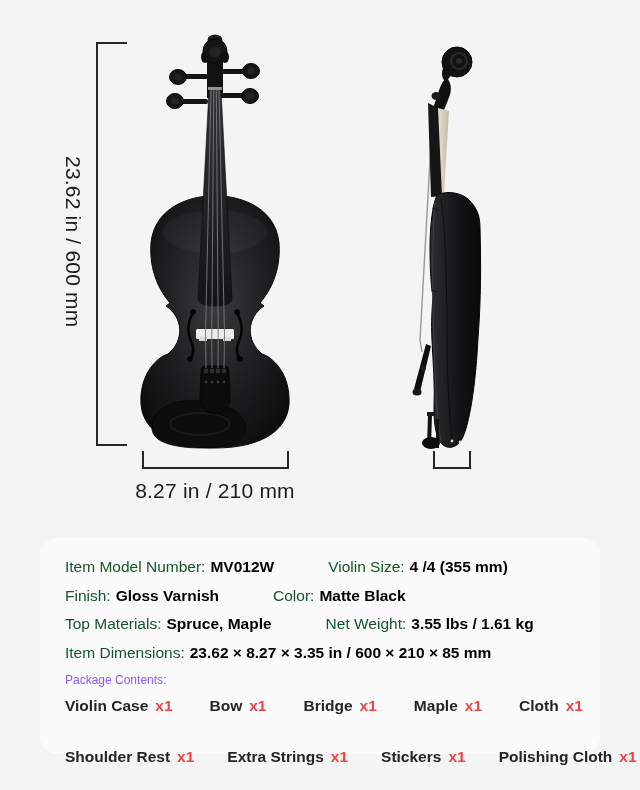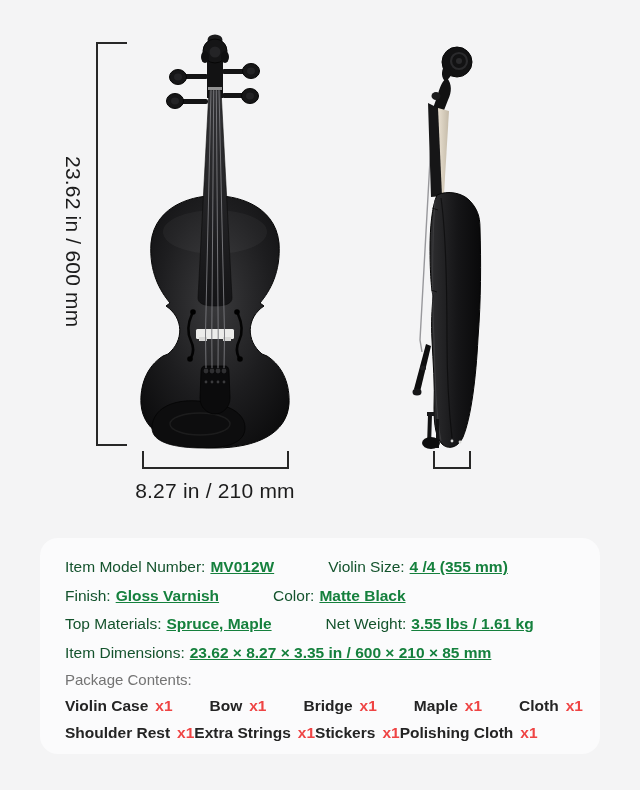--- a/index.html
+++ b/index.html
@@ -21,25 +21,25 @@
   .dim-d{left:368px;top:479px;width:168px;text-align:center;}
 
   .card{
     position:absolute;left:40px;top:538px;width:560px;height:216px;
     background:#fbfbfc;border-radius:18px;box-sizing:border-box;
     padding:15px 22px 0 25px;
   }
   .spec-row{display:flex;gap:54px;font-size:15.5px;line-height:28.5px;white-space:nowrap;}
   .pair{display:inline-block;}
   .lbl{color:#14532d;margin-right:5px;}
-  .val{color:#15803d;font-weight:700;text-decoration:underline;}
-  .pkg-title{font-size:15px;line-height:26px;color:#737373;}
+  .val{color:#000000;font-weight:700;}
+  .pkg-title{font-size:12px;line-height:26px;color:#8b5cf6;}
   .pkg-row{display:flex;font-size:15.5px;line-height:26.5px;font-weight:700;color:#242424;white-space:nowrap;}
   .pkg-row-1{gap:37px;}
-  .pkg-row-2{}
+  .pkg-row-2{gap:33px;margin-top:24px;}
   .pkg-qty{color:#ef4444;margin-left:7px;}
 </style>
 </head>
 <body>
 
 <div class="page">
 
   <div class="diagram">
     <svg width="640" height="538" viewBox="0 0 640 538">
       <defs>

